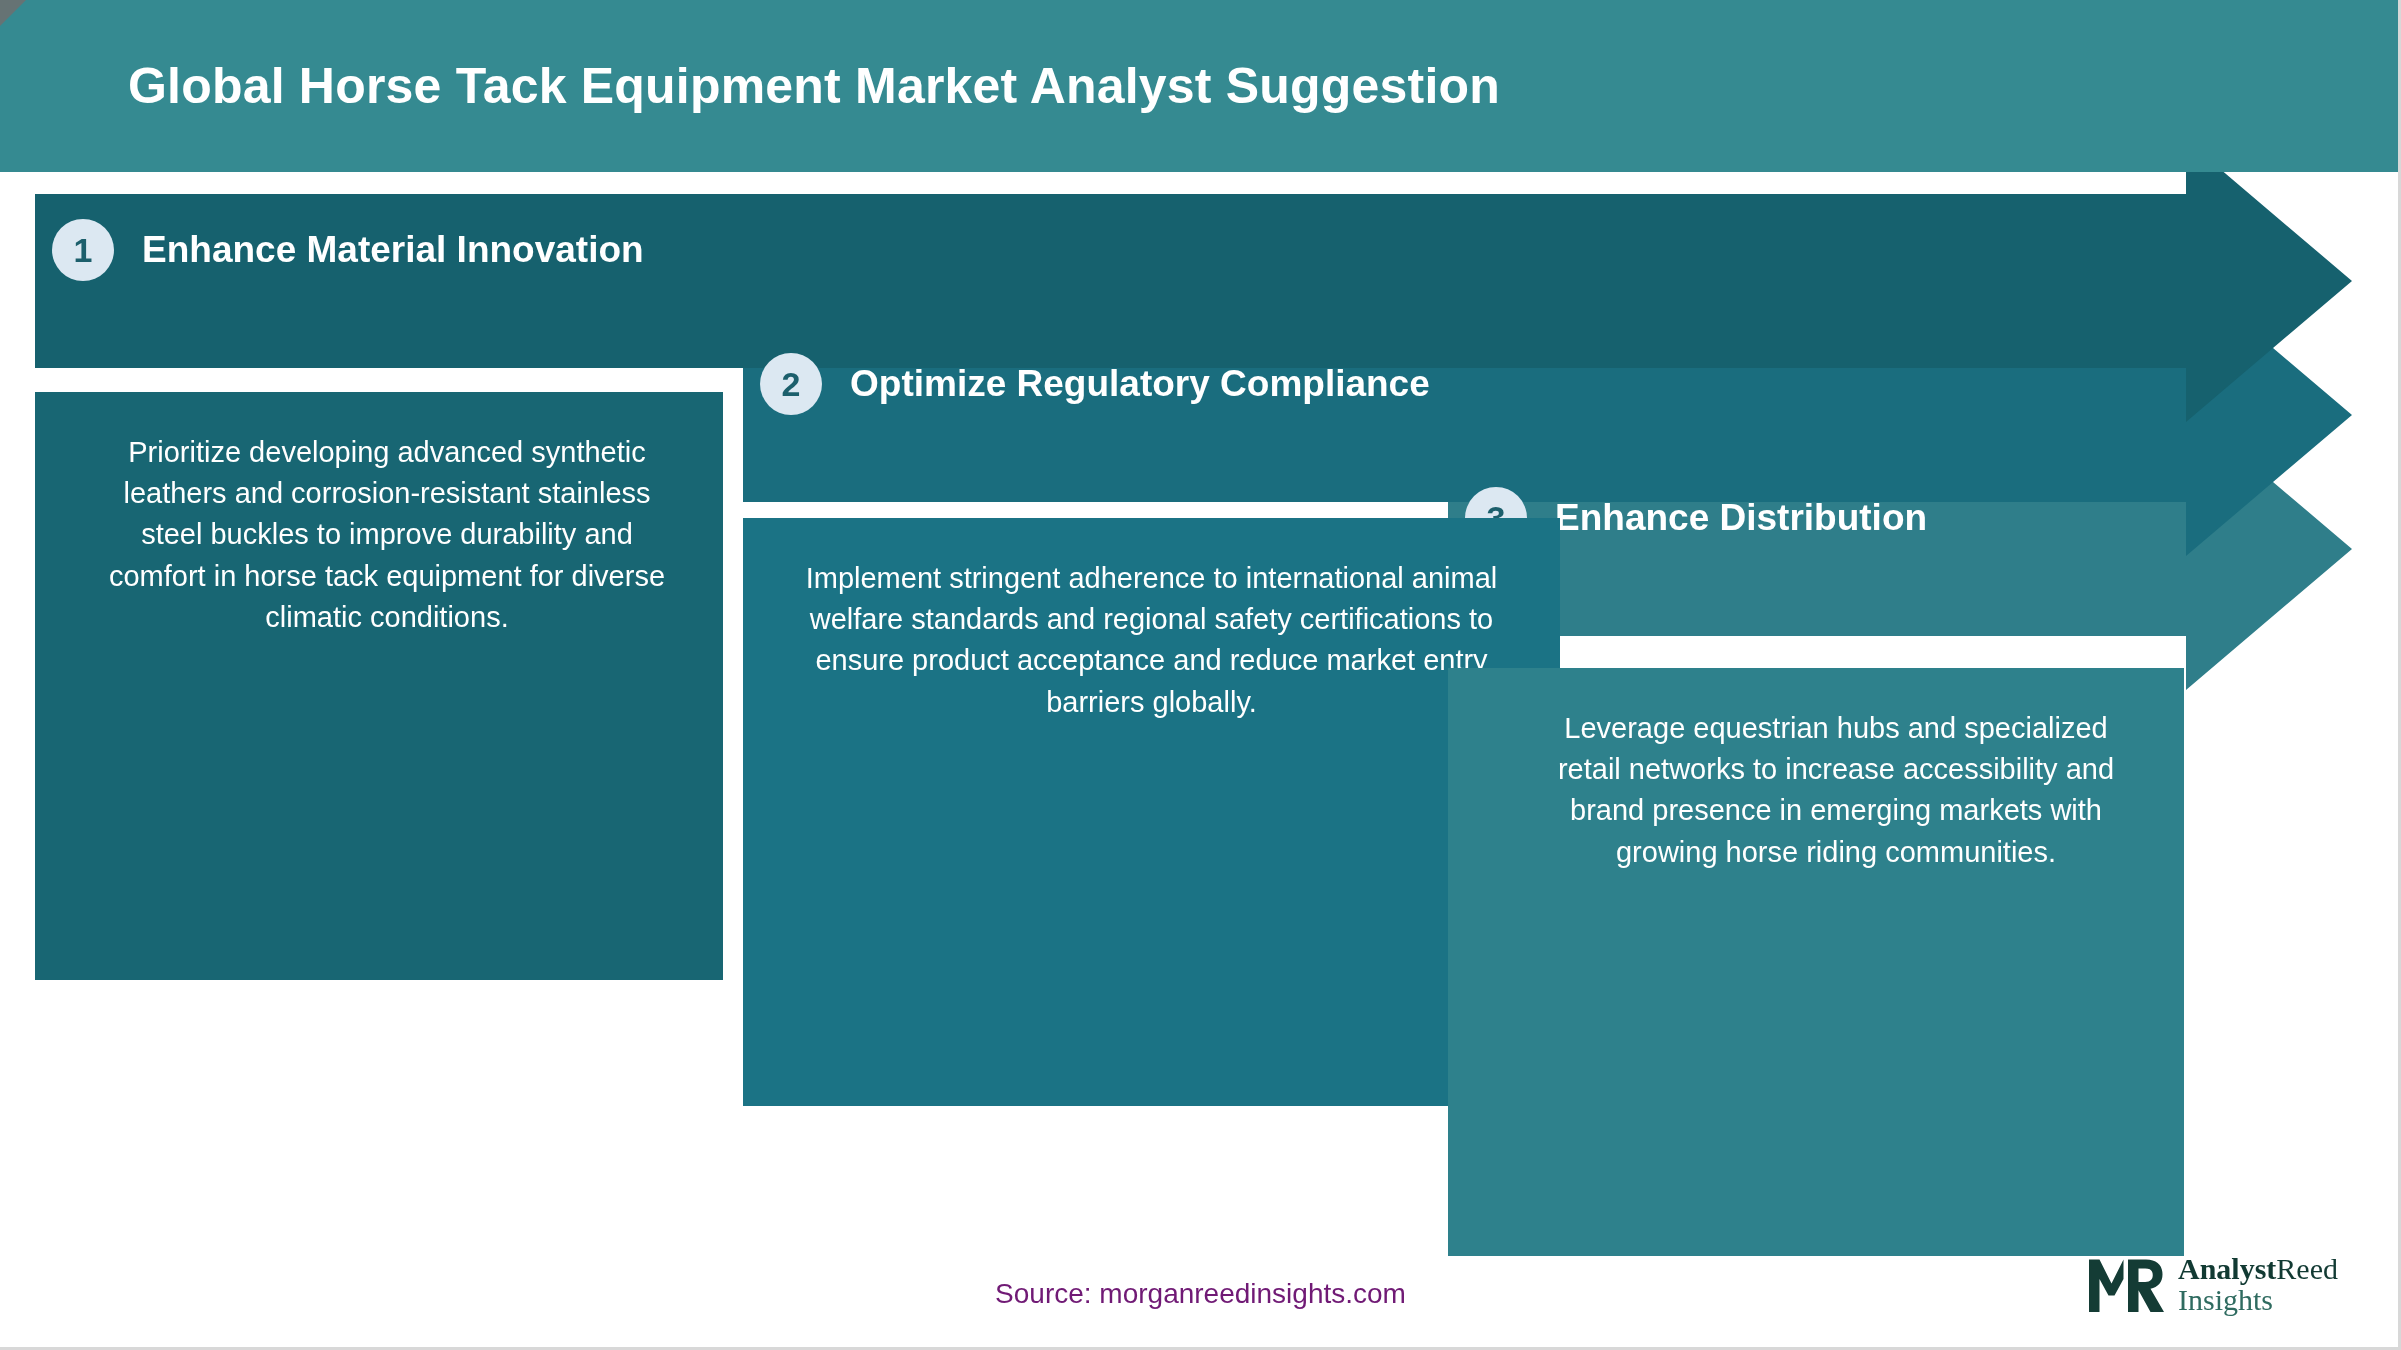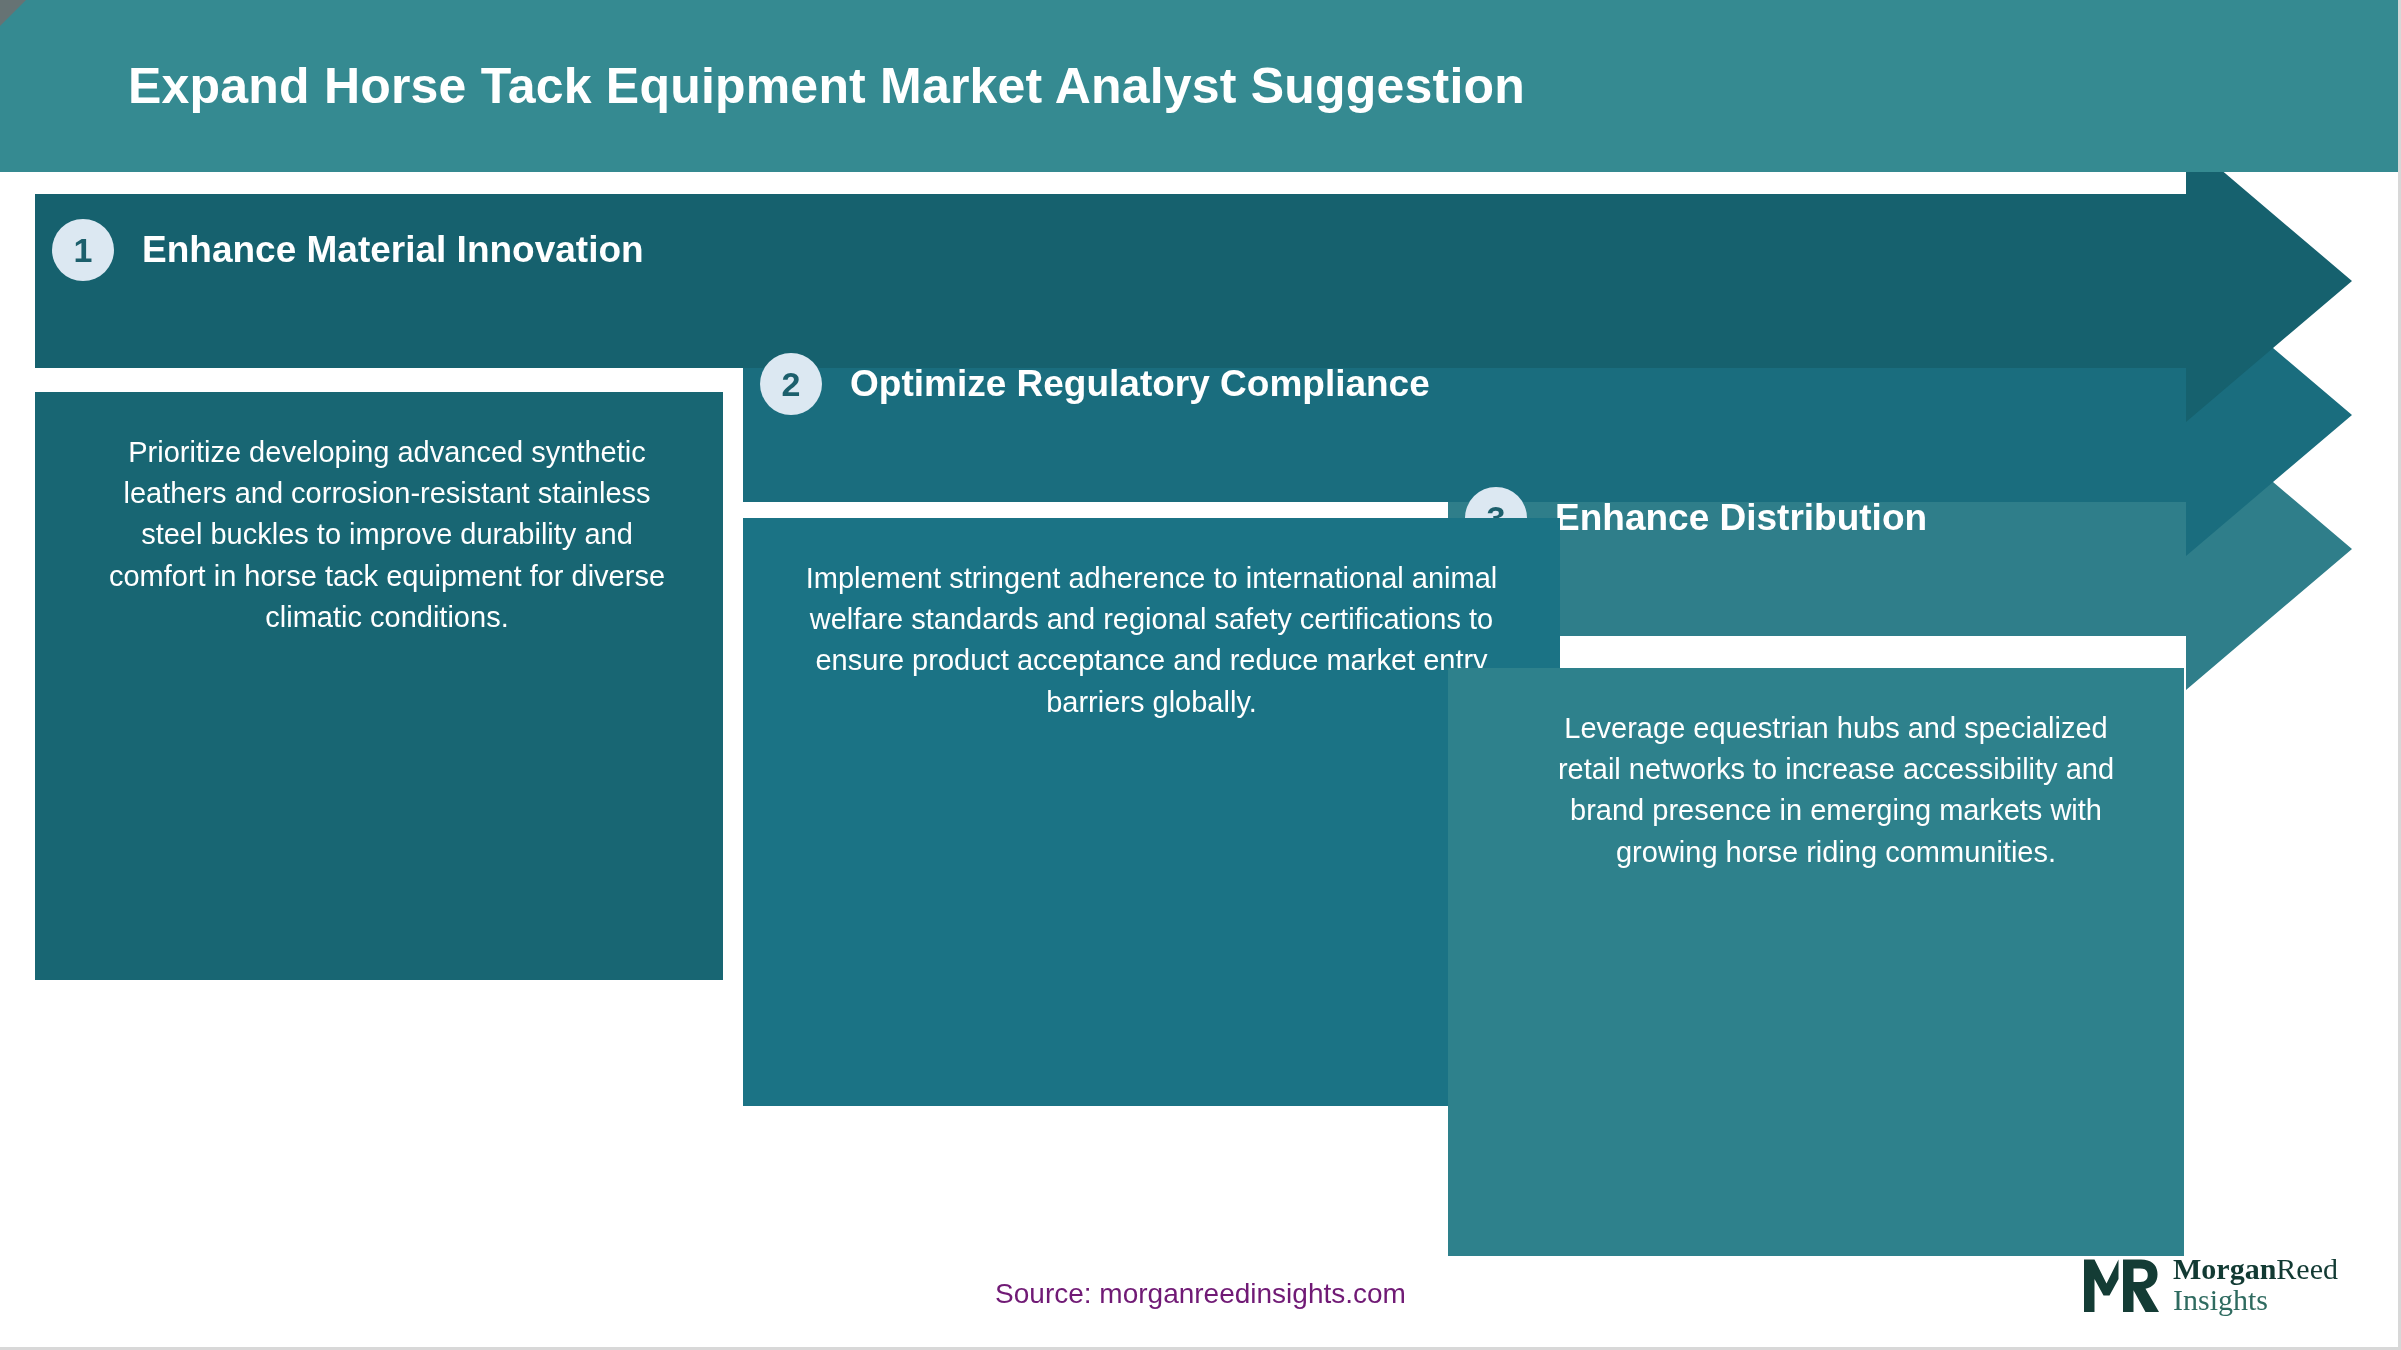--- a/index.html
+++ b/index.html
@@ -183,21 +183,21 @@
     white-space: nowrap;
   }
 </style>
 </head>
 <body>
 
 <div class="canvas">
 
   <div class="header">
     <div class="header-corner"></div>
-    <div class="header-title">Expand Horse Tack Equipment Market Analyst Suggestion</div>
+    <div class="header-title">Global Horse Tack Equipment Market Analyst Suggestion</div>
   </div>
 
   <div class="arrows">
     <svg class="arrow-svg" viewBox="0 0 2401 1050" preserveAspectRatio="none">
 
       <path d="M 1448 290
                L 2186 290
                L 2186 236
                L 2352 377
                L 2186 518
@@ -250,19 +250,19 @@
   <div class="footer-source">Source: morganreedinsights.com</div>
 
   <div class="logo">
     <svg class="logo-mark" viewBox="0 0 104 76">
       <path d="M4 74 L4 4 L18 4 L34 36 L50 4 L50 30 L38 52 L30 52 L18 30 L18 74 Z" fill="#143c35"></path>
       <path d="M56 74 L56 4 L80 4 C95 4 102 12 102 24 C102 34 96 41 86 43 L104 74 L86 74 L70 45 L70 74 Z
                M70 16 L70 34 L79 34 C86 34 89 30 89 25 C89 19 86 16 79 16 Z" fill="#143c35"></path>
     </svg>
     <div class="logo-words">
       <div class="logo-line1">
-        <b>Morgan</b><span class="reed">Reed</span>
+        <b>Analyst</b><span class="reed">Reed</span>
       </div>
       <div class="logo-line2">Insights</div>
     </div>
   </div>
 
 </div>
 
 </body></html>

